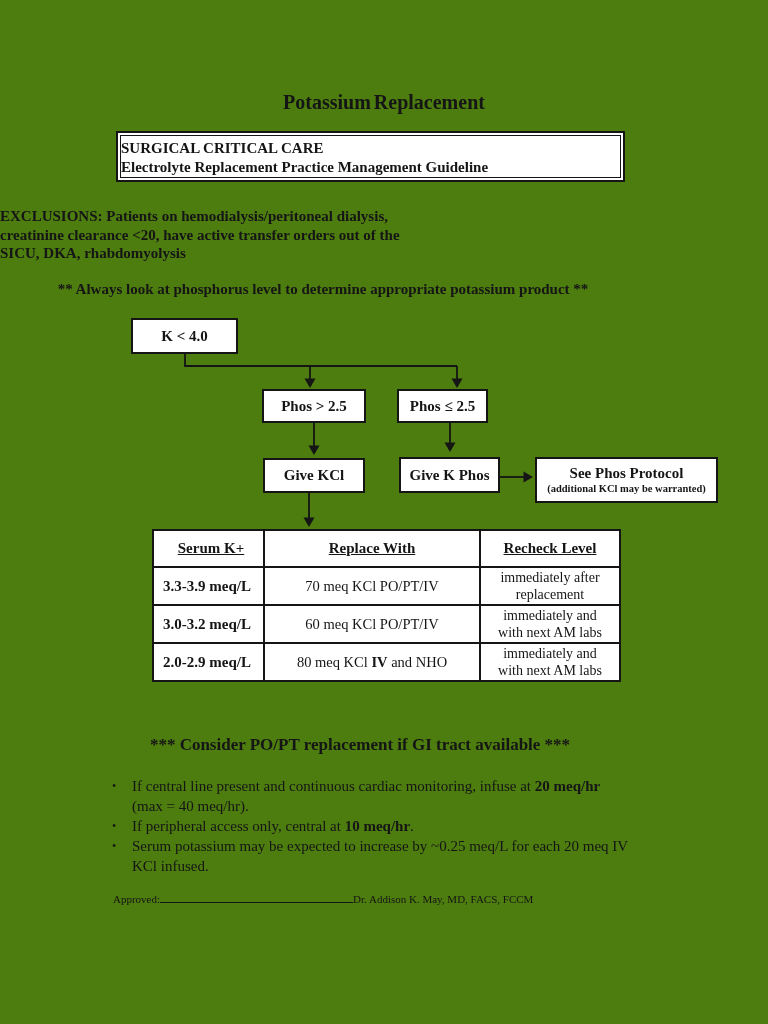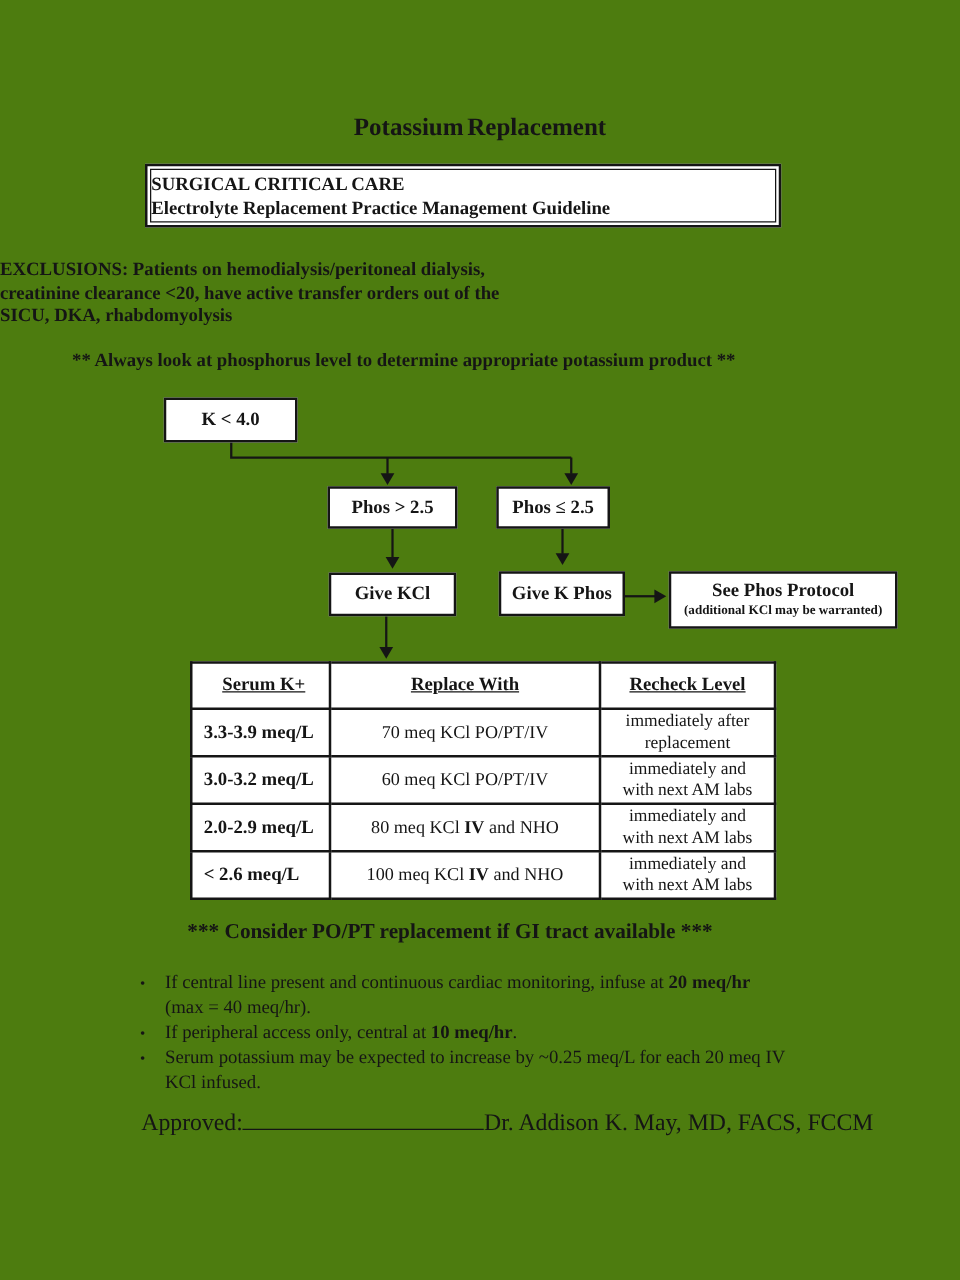--- a/index.html
+++ b/index.html
@@ -58,21 +58,21 @@
   .consider {
     position:absolute; left:0; top:735px; width:720px; text-align:center;
     font-weight:bold; font-size:17px;
   }
   .bullets {
     position:absolute; left:105px; top:776px; width:590px;
     font-size:15px; line-height:20px; list-style:none; margin:0; padding:0;
   }
   .bullets li { position:relative; padding-left:27px; }
   .bullets li .dot { position:absolute; left:7px; top:0; font-size:12px; }
-  .approval { position:absolute; left:113px; top:888px; font-size:19px; }
+  .approval { position:absolute; left:113px; top:888px; font-size:11px; }
   .sig-line {
     display:inline-block; width:193px; height:14px;
     border-bottom:1.5px solid #151515; vertical-align:baseline;
   }
   .approval-date { margin-left:25px; margin-top:1px; }
   b { font-weight:bold; }
 </style>
 </head>
 <body>
 
@@ -142,25 +142,20 @@
       <tr>
         <td class="cell-serum">3.0-3.2 meq/L</td>
         <td class="cell-replace"><span>60 meq KCl PO/PT/IV</span><b></b><span></span></td>
         <td class="cell-recheck"><span>immediately and</span><br><span>with next AM labs</span></td>
       </tr>
       <tr>
         <td class="cell-serum">2.0-2.9 meq/L</td>
         <td class="cell-replace"><span>80 meq KCl </span><b>IV</b><span> and NHO</span></td>
         <td class="cell-recheck"><span>immediately and</span><br><span>with next AM labs</span></td>
       </tr>
-      <tr>
-        <td class="cell-serum">&lt; 2.6 meq/L</td>
-        <td class="cell-replace"><span>100 meq KCl </span><b>IV</b><span> and NHO</span></td>
-        <td class="cell-recheck"><span>immediately and</span><br><span>with next AM labs</span></td>
-      </tr>
     </tbody>
   </table>
 
   <div class="consider">*** Consider PO/PT replacement if GI tract available ***</div>
 
   <ul class="bullets">
     <li>
       <span class="dot">•</span>
       <span>If central line present and continuous cardiac monitoring, infuse at </span><b>20 meq/hr</b><br>
       <span>(max = 40 meq/hr).</span>

